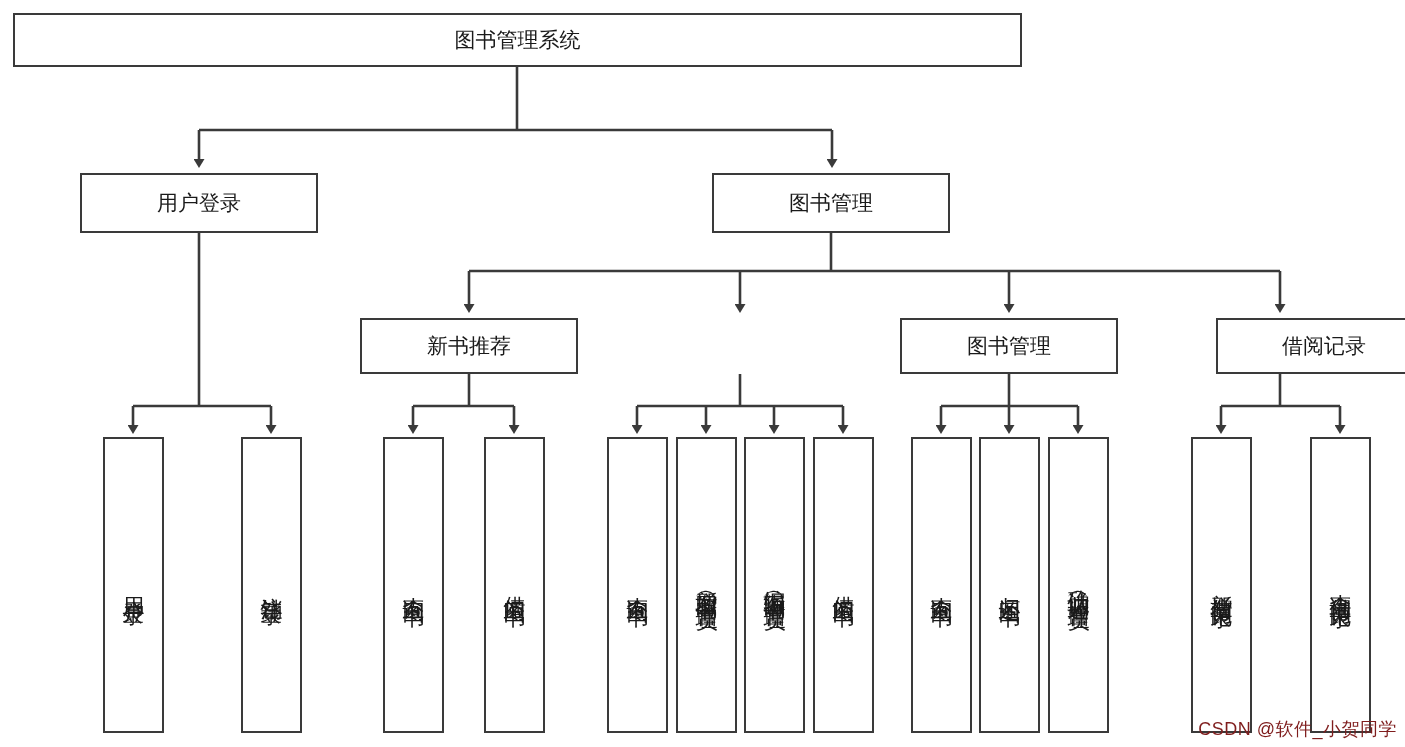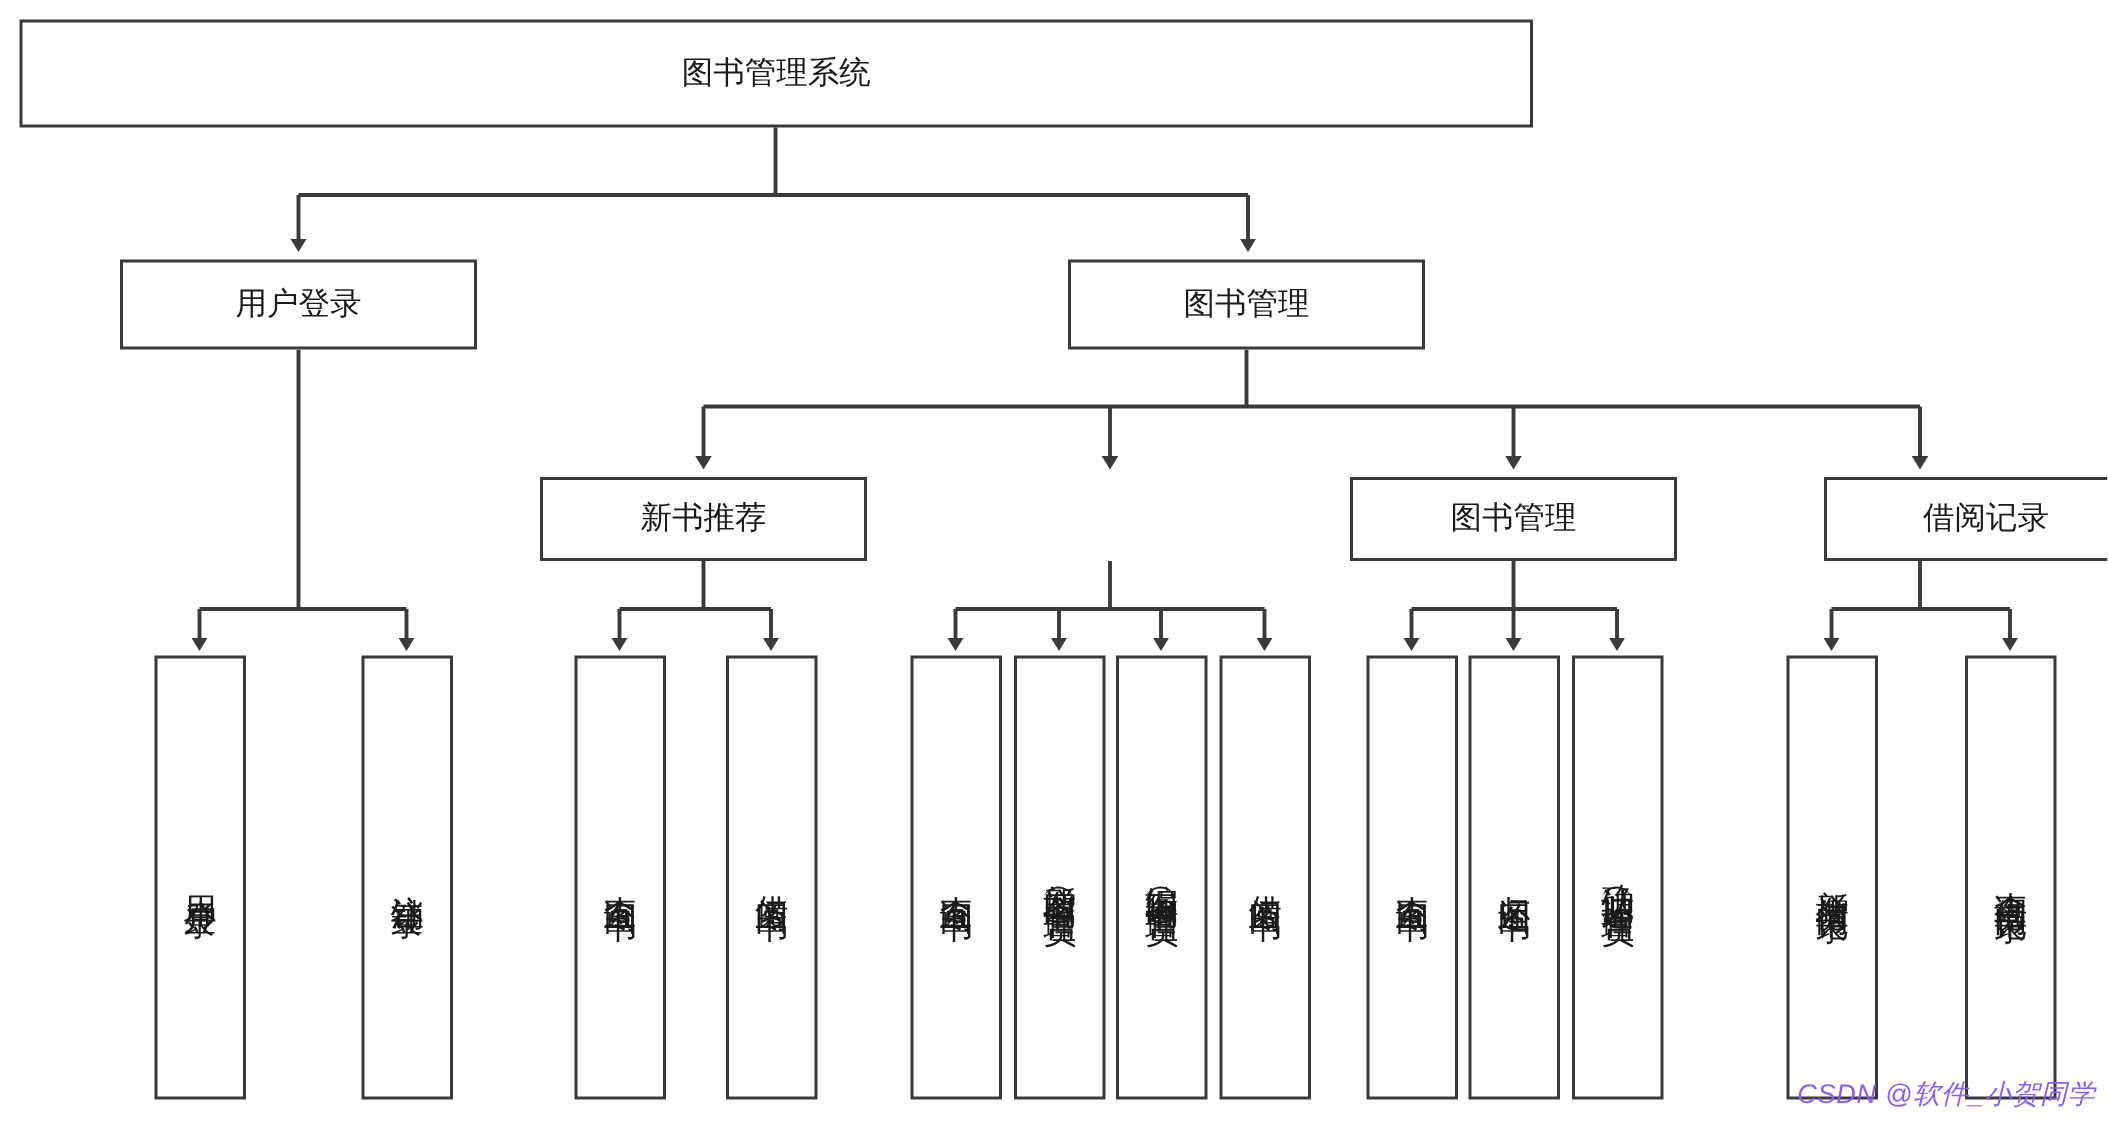--- a/index.html
+++ b/index.html
@@ -53,24 +53,23 @@
     text-orientation: upright;
     font-size: 22px;
     letter-spacing: 3px;
     line-height: 1.0;
   }
   #watermark {
     position: absolute;
     right: 8px;
     bottom: 6px;
     font-size: 18px;
-    color: #8b5cf6;
+    color: #7f1d1d;
     white-space: nowrap;
     letter-spacing: 0.5px;
-    font-style: italic;
   }
 </style>
 </head>
 <body>
 
 <div id="canvas">
 
   <svg id="wires" viewBox="0 0 1405 747" xmlns="http://www.w3.org/2000/svg">
     <defs>
       <marker id="arrow" markerWidth="9" markerHeight="11" refX="1" refY="5.5" orient="auto" markerUnits="userSpaceOnUse">
@@ -114,21 +113,21 @@
       <path d="M1009,406 L1009,426" marker-end="url(#arrow)"></path>
       <path d="M1078,406 L1078,426" marker-end="url(#arrow)"></path>
 
       <path d="M1280,374 L1280,406"></path>
       <path d="M1221,406 L1340,406"></path>
       <path d="M1221,406 L1221,426" marker-end="url(#arrow)"></path>
       <path d="M1340,406 L1340,426" marker-end="url(#arrow)"></path>
     </g>
   </svg>
 
-  <div class="node h-node" style="left:13px; top:13px; width:1009px; height:72px;">
+  <div class="node h-node" style="left:13px; top:13px; width:1009px; height:54px;">
     <span class="node-label">图书管理系统</span>
   </div>
 
   <div class="node h-node" style="left:80px; top:173px; width:238px; height:60px;">
     <span class="node-label">用户登录</span>
   </div>
 
   <div class="node h-node" style="left:360px; top:318px; width:218px; height:56px;">
     <span class="node-label">新书推荐</span>
   </div>

